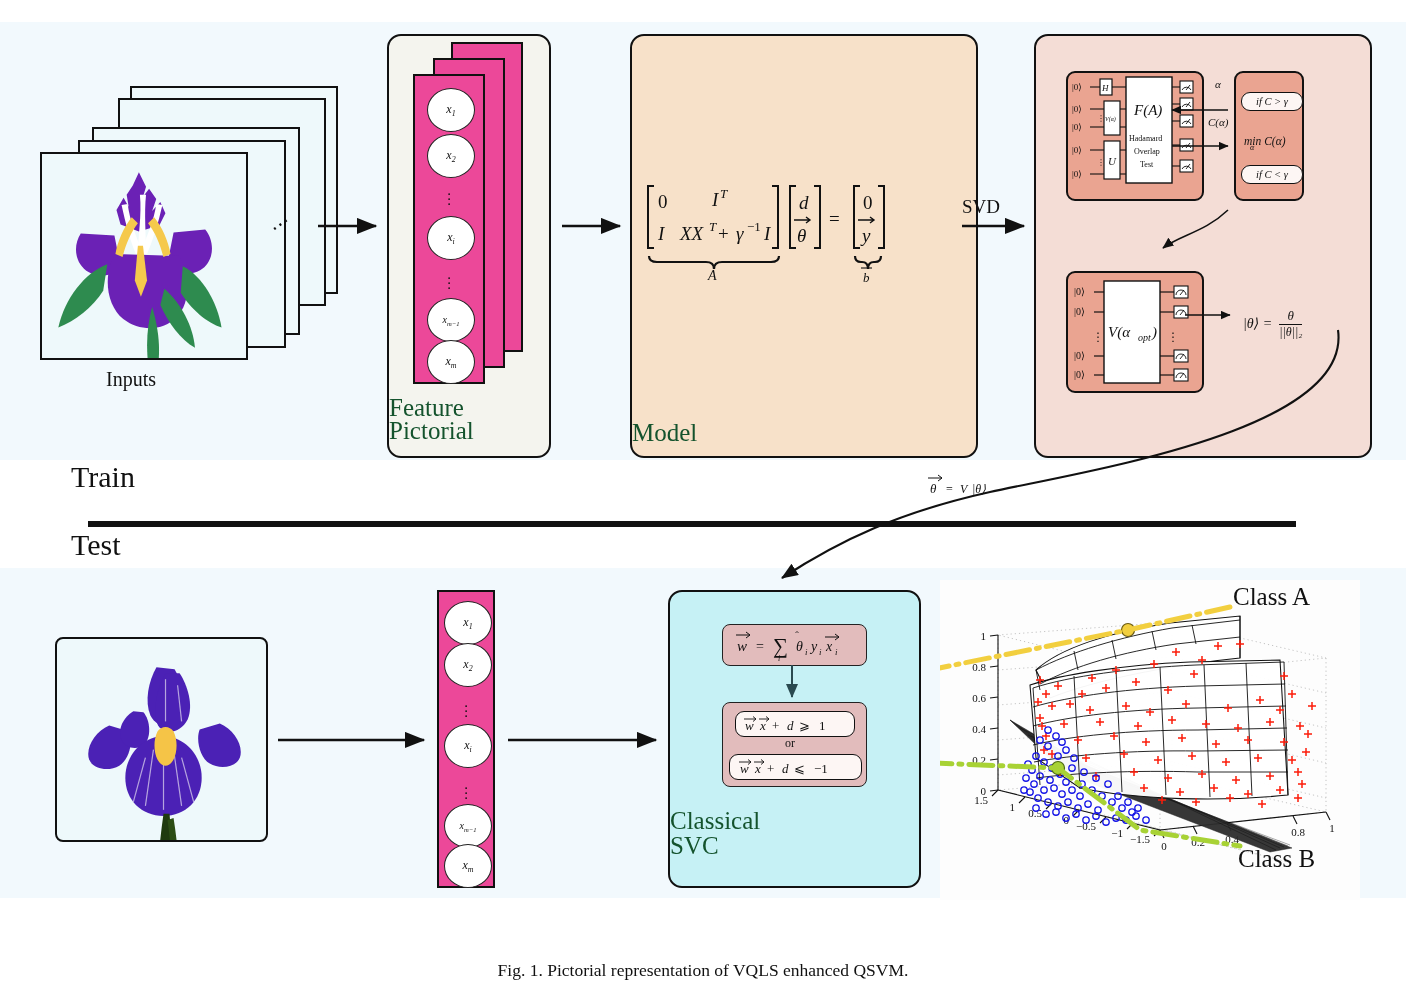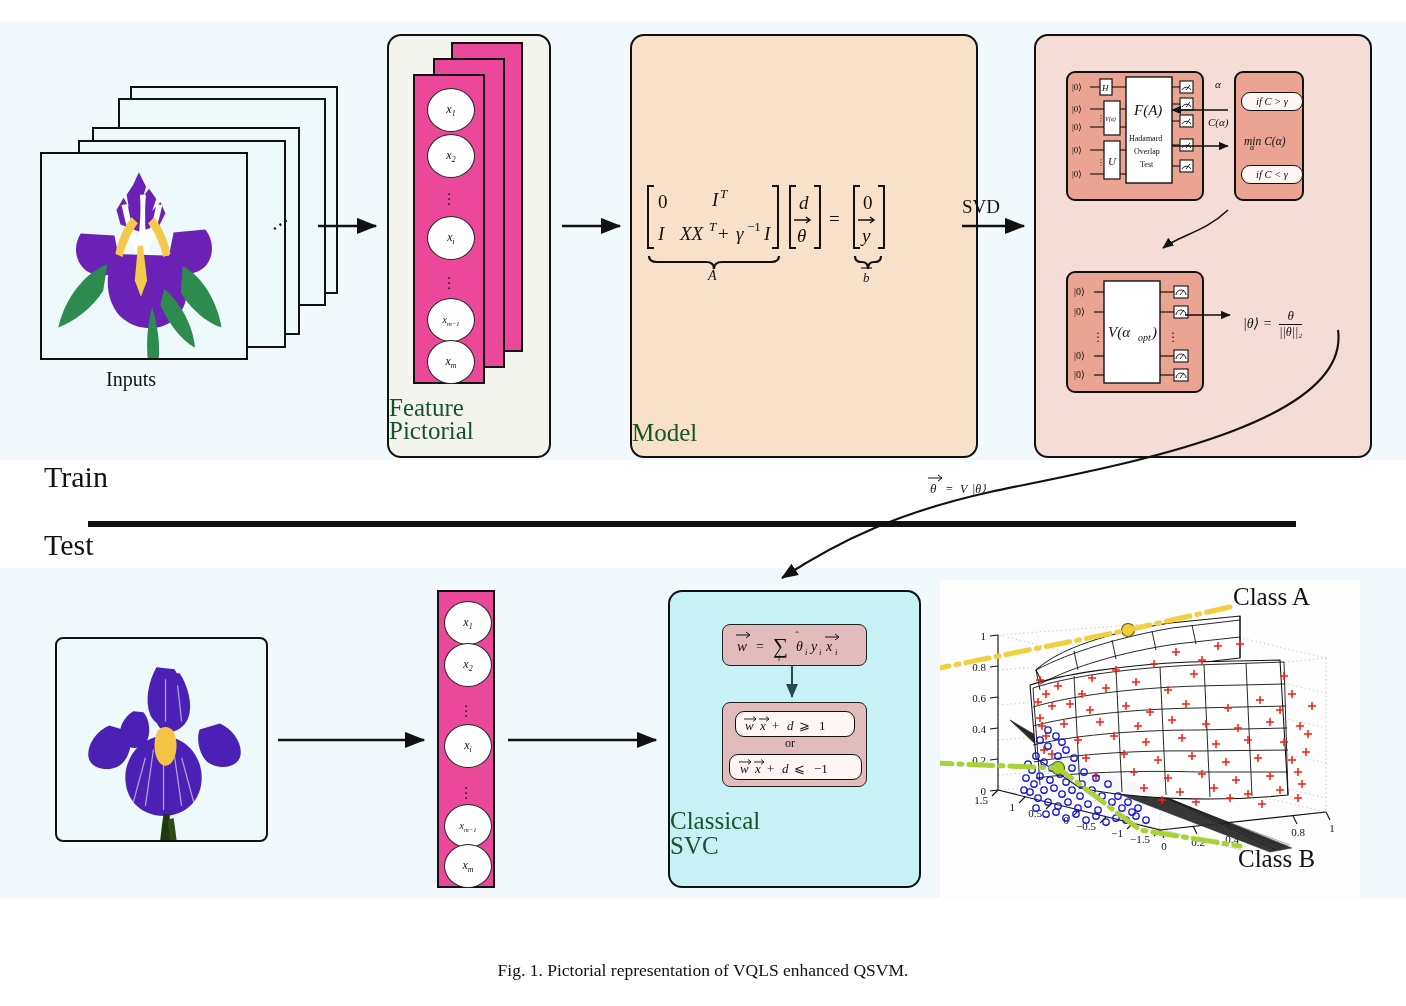--- a/index.html
+++ b/index.html
@@ -20,21 +20,21 @@
   .vdots{position:absolute;width:100%;text-align:center;font-size:15px;letter-spacing:0;line-height:5px;color:#111;}
   .vdots span{display:block;}
   
   .t{position:absolute;white-space:nowrap;}
   .mi{font-style:italic;}
   .pill{position:absolute;background:#fdf6f4;border:1.5px solid #111;border-radius:9px;
         display:flex;align-items:center;justify-content:center;font-size:12px;}
   
   svg.ov{position:absolute;left:0;top:0;width:1406px;height:1006px;overflow:visible;pointer-events:none;}
   .caption{position:absolute;width:100%;text-align:center;font-size:17.5px;}
-  .big{font-size:30px;}
+  .big{font-size:30px;margin-left:27px;}
   .kernelmath{position:absolute;font-size:22px;}
   sub{font-size:.66em}
 </style>
 </head>
 <body>
 
 <div class="abs" id="train-band"></div>
 <div class="abs" id="test-band"></div>
 
 <div class="abs" style="left:30px;top:30px;width:330px;height:360px;">

